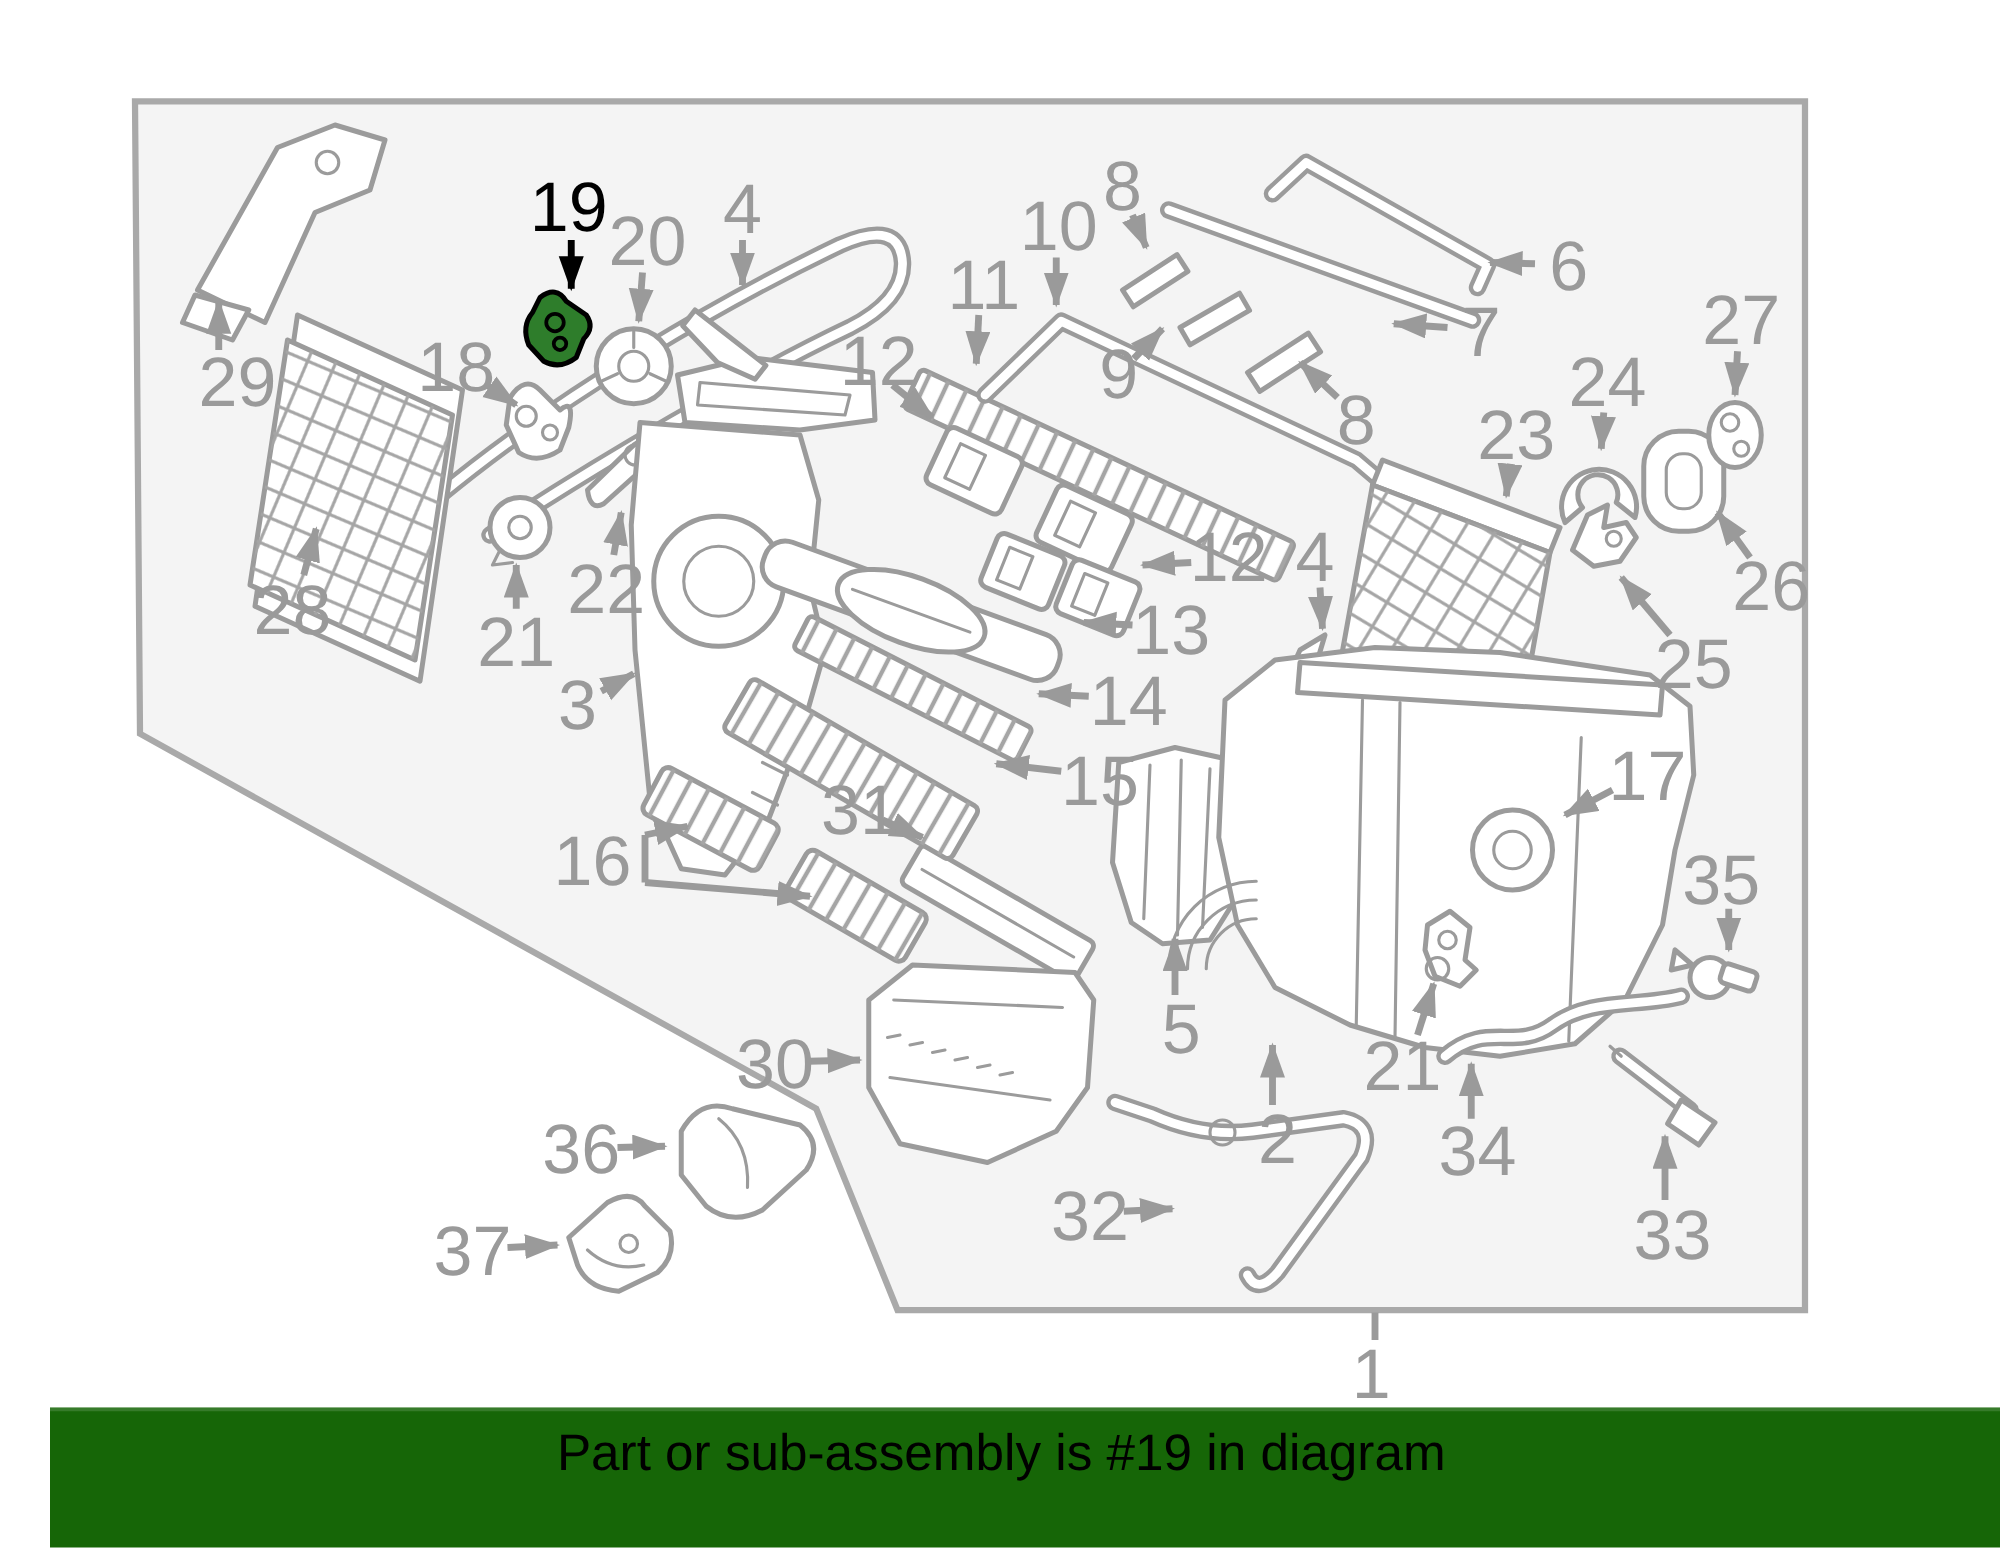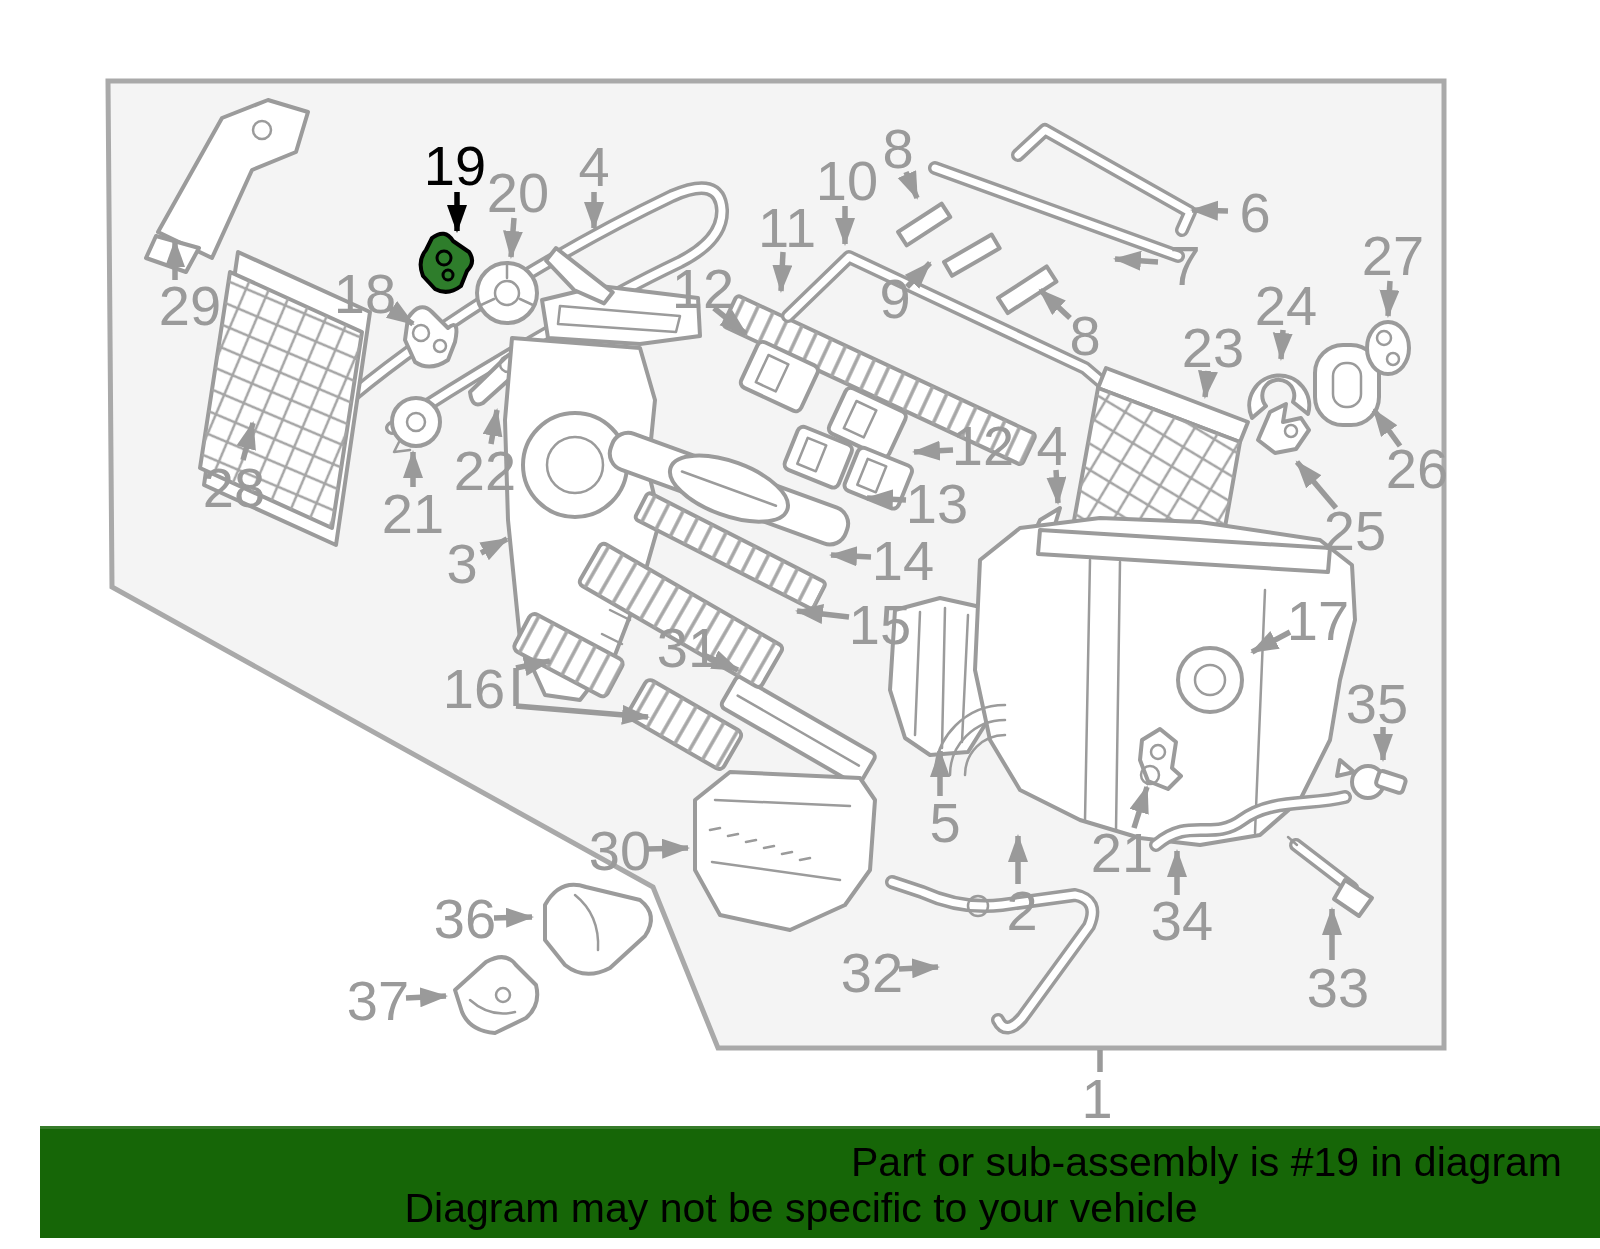--- a/index.html
+++ b/index.html
@@ -18,21 +18,21 @@
   .lbl{font-size:56px;fill:var(--label);text-anchor:middle;}
   .lbl.hl{fill:var(--hl);}
   .ldr{stroke:var(--label);stroke-width:5.5;fill:none;}
   .ldr.hl{stroke:var(--hl);}
   .hlpart{fill:var(--part-green);stroke:#000;stroke-width:4;stroke-linejoin:round;}
   .hlpart-detail{fill:none;stroke:#000;stroke-width:3;}
   .banner{position:absolute;left:40px;top:1126px;width:1522px;height:112px;
           background:var(--banner-bg);box-shadow:inset 0 3px 0 rgba(255,255,255,.14);
           color:var(--banner-fg);text-align:center;padding-right:134px;box-sizing:content-box;}
   .banner .bl{font-size:41px;line-height:46px;}
-  .banner .bl:first-child{margin-top:13px;text-align:right;}
+  .banner .bl:first-child{margin-top:13px;}
 </style>
 </head>
 <body>
 
 <div class="stage">
   <svg width="1600" height="1249" viewBox="0 0 1600 1249">
     <defs>
       <marker id="ah" markerUnits="userSpaceOnUse" markerWidth="30" markerHeight="24" refX="26" refY="10" orient="auto">
         <path d="M0,0 L28,10 L0,20 Z" fill="#9a9a9a"></path>
       </marker>
@@ -395,15 +395,14 @@
         <text x="1182" y="920" dy="0.36em" class="lbl">34</text>
         <line x1="1332" y1="960" x2="1332" y2="909" class="ldr" marker-end="url(#ah)"></line>
         <text x="1338" y="987" dy="0.36em" class="lbl">33</text>
         <line x1="1100" y1="1050" x2="1100" y2="1072" class="ldr"></line>
         <text x="1097" y="1098" dy="0.36em" class="lbl">1</text>
       </g>
   </svg>
 
   <div class="banner">
     <div class="bl">Part or sub-assembly is #19 in diagram</div>
-    <div class="bl">Diagram may not be specific to your vehicle</div>
   </div>
 </div>
 
 </body></html>

